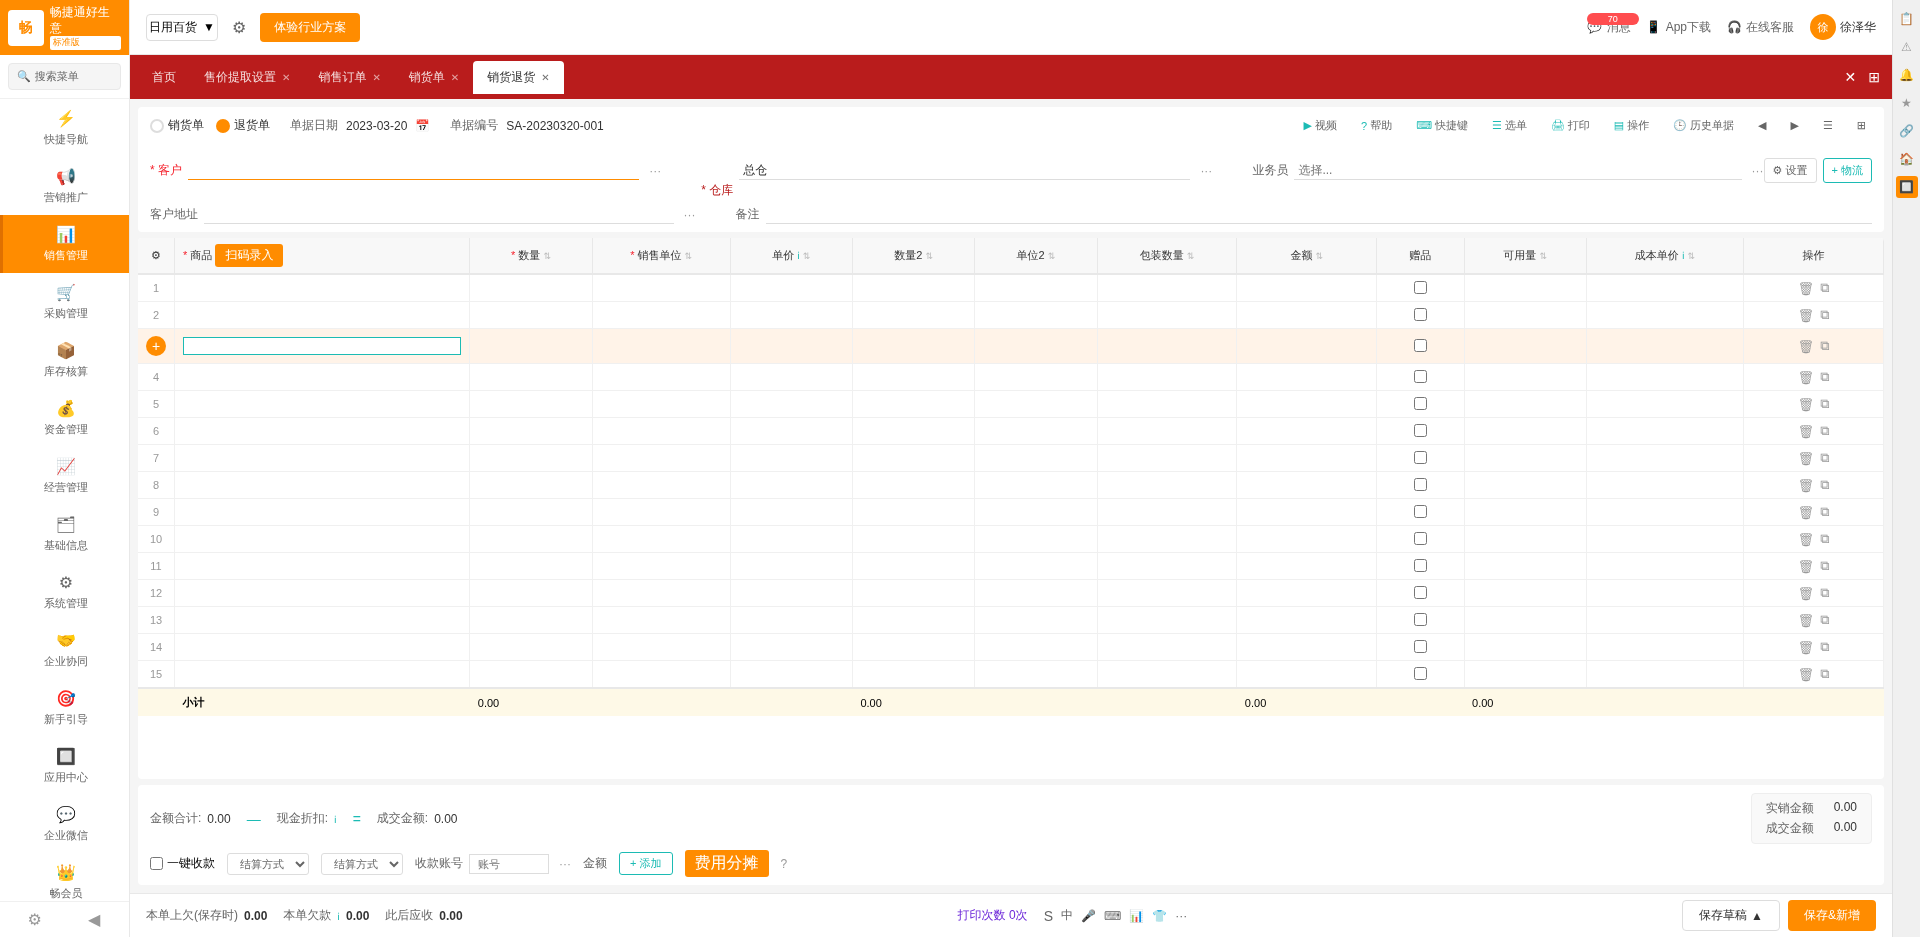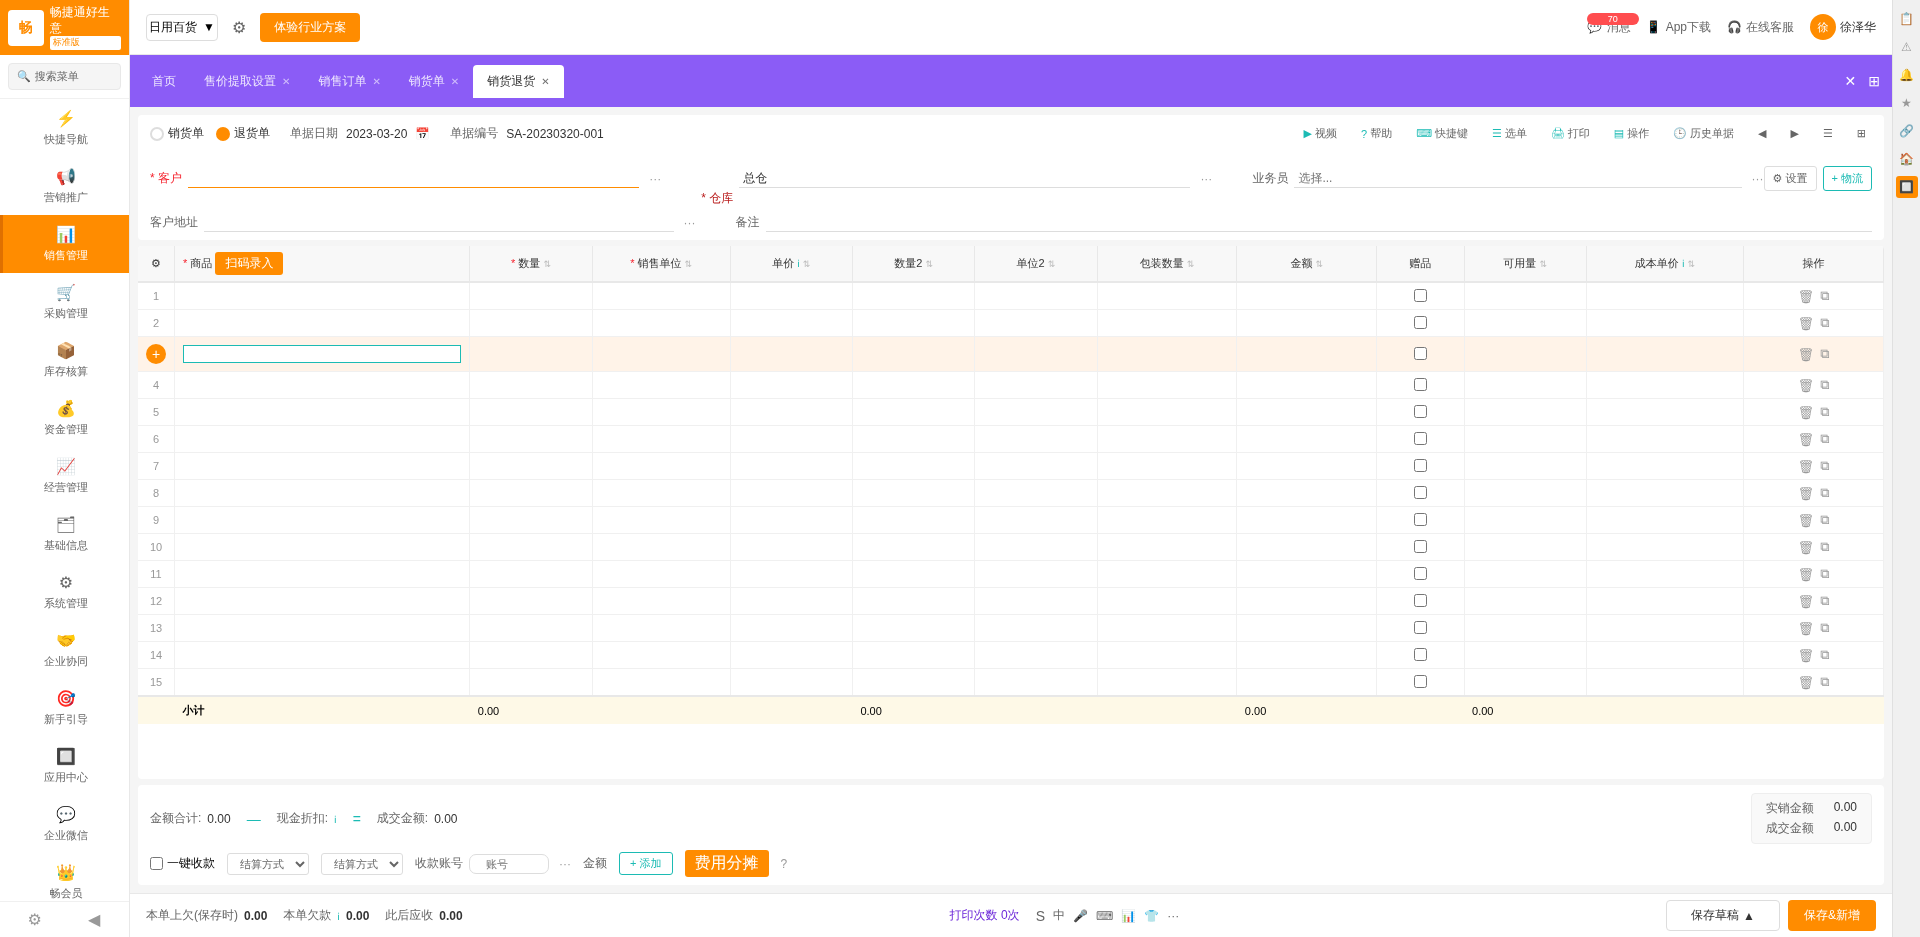--- a/index.html
+++ b/index.html
@@ -29,21 +29,21 @@
     .topbar-select { display: flex; align-items: center; gap: 6px; padding: 4px 2px; border: 1px solid #ddd; border-radius: 4px; cursor: pointer; font-size: 12px; }
     .topbar-settings-btn { background: none; border: none; cursor: pointer; color: #666; font-size: 16px; padding: 4px; }
     .topbar-trial-btn { background: #ff8c00; color: #fff; border: none; border-radius: 4px; padding: 6px 14px; cursor: pointer; font-size: 12px; }
     .topbar-right { display: flex; align-items: center; gap: 16px; }
     .topbar-icon-btn { display: flex; align-items: center; gap: 4px; color: #666; cursor: pointer; font-size: 12px; position: relative; }
     .topbar-badge { background: #ff4d4f; color: #fff; font-size: 9px; border-radius: 10px; padding: 1px 21px; position: absolute; top: -6px; right: -8px; }
     .topbar-user { display: flex; align-items: center; gap: 4px; color: #333; font-size: 12px; }
     .topbar-avatar { width: 26px; height: 26px; background: #ff8c00; border-radius: 50%; color: #fff; display: flex; align-items: center; justify-content: center; font-size: 11px; }
 
     
-    .tabs-bar { background: #8b5cf6; display: flex; align-items: center; padding: 0 8px; height: 52px; }
+    .tabs-bar { background: #b91c1c; display: flex; align-items: center; padding: 0 8px; height: 44px; }
     .tab { padding: 8px 14px; color: #fff; cursor: pointer; font-size: 12px; display: flex; align-items: center; gap: 6px; border-radius: 4px 4px 0 0; opacity: 0.85; }
     .tab.active { background: #fff; color: #333; opacity: 1; }
     .tab-close { font-size: 10px; color: inherit; opacity: 0.7; }
     .tabs-right { margin-left: auto; display: flex; gap: 4px; }
     .tabs-right-btn { background: none; border: none; color: #fff; cursor: pointer; font-size: 14px; padding: 4px; }
 
     
     .content { flex: 1; background: #f5f5f5; overflow: hidden; display: flex; flex-direction: column; padding: 8px; gap: 6px; }
 
     
@@ -88,32 +88,32 @@
     
     .form-footer { background: #fff; border-radius: 4px; padding: 8px 12px; display: flex; flex-direction: column; gap: 6px; }
     .footer-row1 { display: flex; align-items: center; gap: 16px; font-size: 12px; }
     .footer-amount { display: flex; align-items: center; gap: 6px; color: #333; }
     .footer-divider { color: #1cbbb4; font-size: 14px; }
     .footer-label { color: #666; }
     .footer-value { color: #333; font-weight: 500; }
     .footer-row2 { display: flex; align-items: center; gap: 12px; font-size: 12px; }
     .footer-checkbox { display: flex; align-items: center; gap: 4px; }
     .footer-select { border: 1px solid #ddd; border-radius: 3px; padding: 3px 8px; font-size: 11px; color: #666; background: #fff; cursor: pointer; }
-    .footer-input { border: 1px solid #ddd; border-radius: 7px; padding: 3px 16px; font-size: 11px; color: #333; background: #fff; width: 80px; }
+    .footer-input { border: 1px solid #ddd; border-radius: 0; padding: 3px 8px; font-size: 11px; color: #333; background: #fff; width: 80px; }
     .footer-add-btn { background: none; border: 1px solid #1cbbb4; color: #1cbbb4; border-radius: 3px; padding: 3px 10px; cursor: pointer; font-size: 11px; }
     .footer-split-btn { background: #ff8c00; color: #fff; border: none; border-radius: 3px; padding: 3px 10px; cursor: pointer; font-size: 16px; }
     .footer-help { color: #999; cursor: pointer; }
 
     
     .bottom-bar { background: #fff; display: flex; align-items: center; padding: 6px 16px; border-top: 1px solid #e8e8e8; gap: 16px; }
     .bottom-info { display: flex; align-items: center; gap: 6px; font-size: 12px; color: #666; }
     .bottom-info strong { color: #333; }
     .bottom-info-print { font-size: 12px; color: #6d28d9; margin-left: auto; }
     .bottom-save-btns { display: flex; gap: 8px; margin-left: auto; }
-    .save-draft-btn { background: #fff; border: 1px solid #ddd; border-radius: 4px; padding: 6px 24px; cursor: pointer; font-size: 12px; color: #333; display: flex; align-items: center; gap: 4px; }
+    .save-draft-btn { background: #fff; border: 1px solid #ddd; border-radius: 4px; padding: 6px 16px; cursor: pointer; font-size: 12px; color: #333; display: flex; align-items: center; gap: 4px; }
     .save-new-btn { background: #ff8c00; color: #fff; border: none; border-radius: 4px; padding: 6px 16px; cursor: pointer; font-size: 12px; }
 
     
     .right-panel { width: 28px; background: #f0f0f0; display: flex; flex-direction: column; align-items: center; padding: 8px 0; gap: 6px; border-left: 1px solid #e0e0e0; }
     .right-panel-btn { width: 22px; height: 22px; display: flex; align-items: center; justify-content: center; cursor: pointer; color: #999; font-size: 12px; border-radius: 3px; }
     .right-panel-btn.active-right { background: #ff8c00; color: #fff; }
 
     
     ::-webkit-scrollbar { width: 4px; height: 4px; }
     ::-webkit-scrollbar-track { background: #f5f5f5; }

